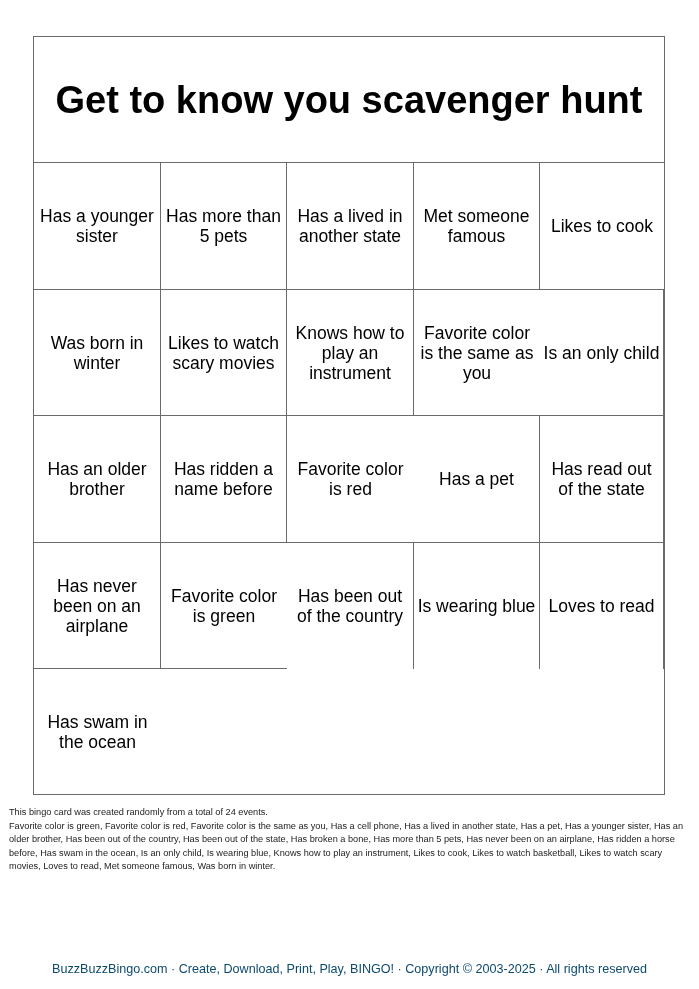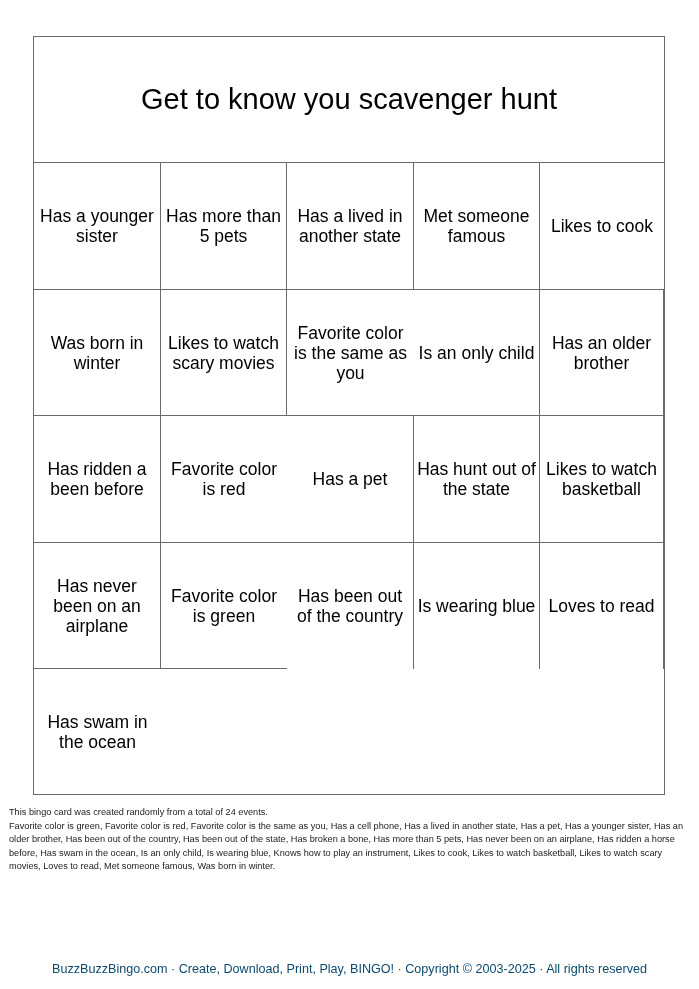--- a/index.html
+++ b/index.html
@@ -11,21 +11,21 @@
       position: absolute; left: 33px; top: 36px;
       width: 632px; height: 759px;
       border: 1px solid #6a6a6a; box-sizing: border-box;
     }
     .title-row {
       position: absolute; left: 0; top: 0; width: 100%; height: 126px;
       border-bottom: 1px solid #6a6a6a; box-sizing: border-box;
       display: flex; align-items: center; justify-content: center;
     }
     .title {
-      font-size: 29px; line-height: 1; white-space: nowrap; letter-spacing: 0px;
+      font-size: 38px; line-height: 1; white-space: nowrap; letter-spacing: 0px; font-weight: bold;
     }
     .grid {
       position: absolute; left: 0; top: 126px; width: 630px; height: 631px;
       display: grid;
       grid-template-columns: 127px 126px 127px 126px 124px;
       grid-template-rows: 127px 126px 127px 126px 125px;
     }
     .cell {
       border-right: 1px solid #6a6a6a; border-bottom: 1px solid #6a6a6a;
       box-sizing: border-box;
@@ -53,30 +53,30 @@
   </div>
   <div class="grid">
     <div class="cell">Has a younger sister</div>
     <div class="cell">Has more than 5 pets</div>
     <div class="cell">Has a lived in another state</div>
     <div class="cell">Met someone famous</div>
     <div class="cell last-col">Likes to cook</div>
 
     <div class="cell">Was born in winter</div>
     <div class="cell">Likes to watch scary movies</div>
+    <div class="cell">Knows how to play an instrument</div>
     <div class="cell last-col">Favorite color is the same as you</div>
 
     <div class="cell">Is an only child</div>
     <div class="cell">Has an older brother</div>
-    <div class="cell">Has ridden a been before</div>
+    <div class="cell">Has ridden a name before</div>
     <div class="cell last-col">Favorite color is red</div>
 
     <div class="cell">Has a pet</div>
-    <div class="cell">Has hunt out of the state</div>
-    <div class="cell">Likes to watch basketball</div>
+    <div class="cell">Has read out of the state</div>
     <div class="cell">Has never been on an airplane</div>
     <div class="cell last-col">Favorite color is green</div>
 
     <div class="cell last-row">Has been out of the country</div>
     <div class="cell last-row">Is wearing blue</div>
     <div class="cell last-row">Loves to read</div>
     <div class="cell last-row last-col">Has swam in the ocean</div>
   </div>
 </div>
 

